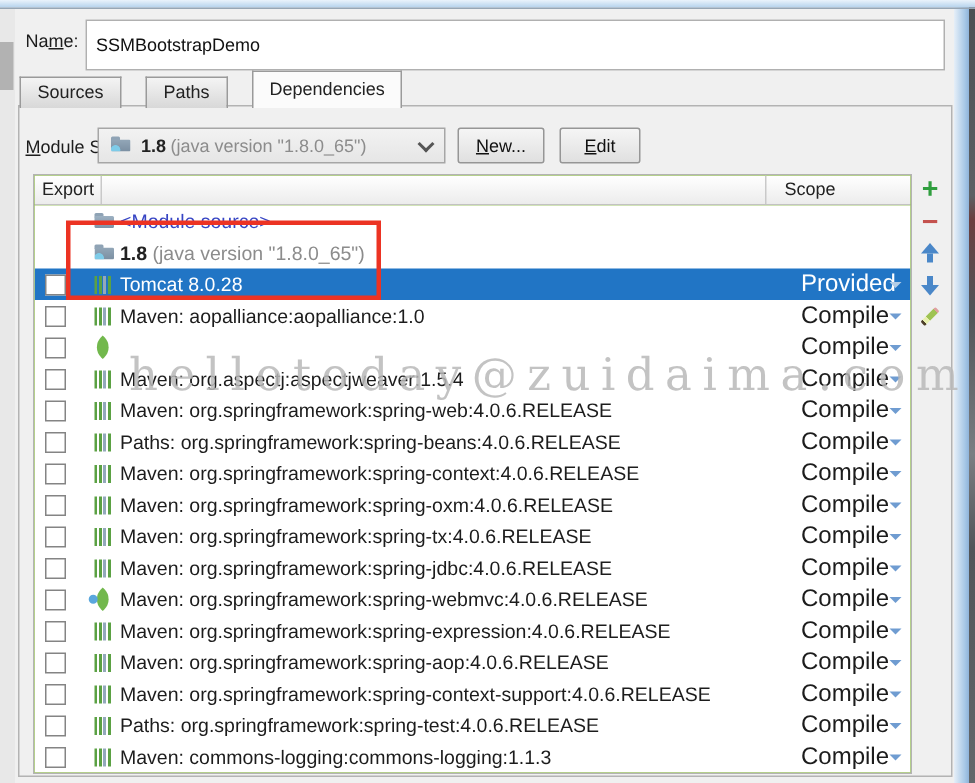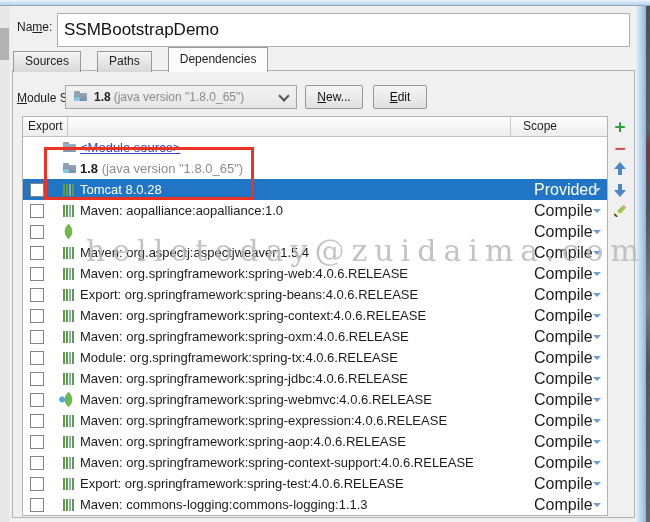--- a/index.html
+++ b/index.html
@@ -13,21 +13,21 @@
     background:linear-gradient(90deg,#e6eff8,#a9c9e7 70%,#8fb4da)}
   .frame-right-dark{position:absolute;left:646px;top:0;width:4px;height:522px;z-index:5;
     background:linear-gradient(#4b4f53 0%,#5c6064 25%,#6a3f3f 28%,#515559 40%,#7a7e82 58%,#515559 70%,#63676b 100%)}
   .frame-left{position:absolute;left:0;top:6px;width:10px;height:516px;background:#e8e8e8;z-index:4}
   .frame-left-patch{position:absolute;left:0;top:28px;width:9px;height:32px;background:#b2b2b2;z-index:5}
 
   
   .name-label{position:absolute;left:17px;top:20px}
   .name-input{position:absolute;left:57px;top:13px;width:573px;height:23px;box-sizing:border-box;
     border:1px solid #b0b0b0;background:#fff;font-family:"Liberation Sans",sans-serif;
-    font-size:17px;padding:16px 6px;color:#111}
+    font-size:12px;padding:16px 6px;color:#111}
 
   
   .tabs{position:absolute;left:13px;top:47px;height:25px;display:flex;align-items:flex-end;z-index:3}
   .tab{box-sizing:border-box;height:21px;line-height:19px;padding:0 11px;margin-right:16px;
     background:linear-gradient(#f4f4f4,#d8d8d8);border:1px solid #9a9a9a;border-bottom:none;color:#222}
   .tab.active{height:25px;line-height:23px;background:#fbfbfb;position:relative;z-index:4}
 
   
   .tab-panel{position:absolute;left:12px;top:70px;width:623px;height:448px;box-sizing:border-box;
     border:1px solid #b3b3b3;background:#f0f0f0;z-index:1}
@@ -55,21 +55,21 @@
   .export-h{position:absolute;left:5px;top:2px}
   .scope-h{position:absolute;left:500px;top:2px;width:78px;text-align:left}
   .hdiv{position:absolute;top:0;width:1px;height:19px;background:#c9c9c9}
   .tbody{position:absolute;left:0;top:20px;right:0;bottom:0;background:#fff;overflow:hidden}
   .trow{position:relative;height:21px;font-size:13px}
   .trow.selected{background:#2175c5}
   .cb{position:absolute;left:7px;top:4px;width:12px;height:12px;background:#fff;border:1px solid #848484}
   .lbl{position:absolute;left:57px;top:0;line-height:21px;white-space:nowrap;color:#1c1c1c}
   .selected .lbl,.selected .lbl b{color:#fff}
   .lbl b{color:#222}
-  .link{color:#3745c4;text-decoration:underline}
+  .link{color:#3745c4;}
   .scope-txt{position:absolute;left:511px;top:0;line-height:21px;font-size:16px;color:#1c1c1c}
   .selected .scope-txt{color:#fff}
   .scope-arrow{position:absolute;left:570px;top:9px;width:0;height:0;
     border-left:4px solid transparent;border-right:4px solid transparent;border-top:4px solid #6f9cd1}
   .selected .scope-arrow{border-top-color:#b4cde6}
 
   
   .icon{position:absolute;left:40px;top:4px;width:14px;height:14px}
   .icon-library{top:5px;height:12px;
     background:linear-gradient(90deg,#5ba143 0 2px,transparent 2px 3px,#5ba143 3px 5px,
@@ -186,42 +186,42 @@
       <div class="trow">
         <span class="cb"></span>
         <span class="icon icon-library"></span>
         <span class="lbl">Maven: org.springframework:spring-web:4.0.6.RELEASE</span>
         <span class="scope-txt">Compile</span>
         <span class="scope-arrow"></span>
       </div>
       <div class="trow">
         <span class="cb"></span>
         <span class="icon icon-library"></span>
-        <span class="lbl">Export: org.springframework:spring-beans:4.0.6.RELEASE</span>
+        <span class="lbl">Paths: org.springframework:spring-beans:4.0.6.RELEASE</span>
         <span class="scope-txt">Compile</span>
         <span class="scope-arrow"></span>
       </div>
       <div class="trow">
         <span class="cb"></span>
         <span class="icon icon-library"></span>
         <span class="lbl">Maven: org.springframework:spring-context:4.0.6.RELEASE</span>
         <span class="scope-txt">Compile</span>
         <span class="scope-arrow"></span>
       </div>
       <div class="trow">
         <span class="cb"></span>
         <span class="icon icon-library"></span>
         <span class="lbl">Maven: org.springframework:spring-oxm:4.0.6.RELEASE</span>
         <span class="scope-txt">Compile</span>
         <span class="scope-arrow"></span>
       </div>
       <div class="trow">
         <span class="cb"></span>
         <span class="icon icon-library"></span>
-        <span class="lbl">Module: org.springframework:spring-tx:4.0.6.RELEASE</span>
+        <span class="lbl">Maven: org.springframework:spring-tx:4.0.6.RELEASE</span>
         <span class="scope-txt">Compile</span>
         <span class="scope-arrow"></span>
       </div>
       <div class="trow">
         <span class="cb"></span>
         <span class="icon icon-library"></span>
         <span class="lbl">Maven: org.springframework:spring-jdbc:4.0.6.RELEASE</span>
         <span class="scope-txt">Compile</span>
         <span class="scope-arrow"></span>
       </div>
@@ -249,21 +249,21 @@
       <div class="trow">
         <span class="cb"></span>
         <span class="icon icon-library"></span>
         <span class="lbl">Maven: org.springframework:spring-context-support:4.0.6.RELEASE</span>
         <span class="scope-txt">Compile</span>
         <span class="scope-arrow"></span>
       </div>
       <div class="trow">
         <span class="cb"></span>
         <span class="icon icon-library"></span>
-        <span class="lbl">Export: org.springframework:spring-test:4.0.6.RELEASE</span>
+        <span class="lbl">Paths: org.springframework:spring-test:4.0.6.RELEASE</span>
         <span class="scope-txt">Compile</span>
         <span class="scope-arrow"></span>
       </div>
       <div class="trow">
         <span class="cb"></span>
         <span class="icon icon-library"></span>
         <span class="lbl">Maven: commons-logging:commons-logging:1.1.3</span>
         <span class="scope-txt">Compile</span>
         <span class="scope-arrow"></span>
       </div>

